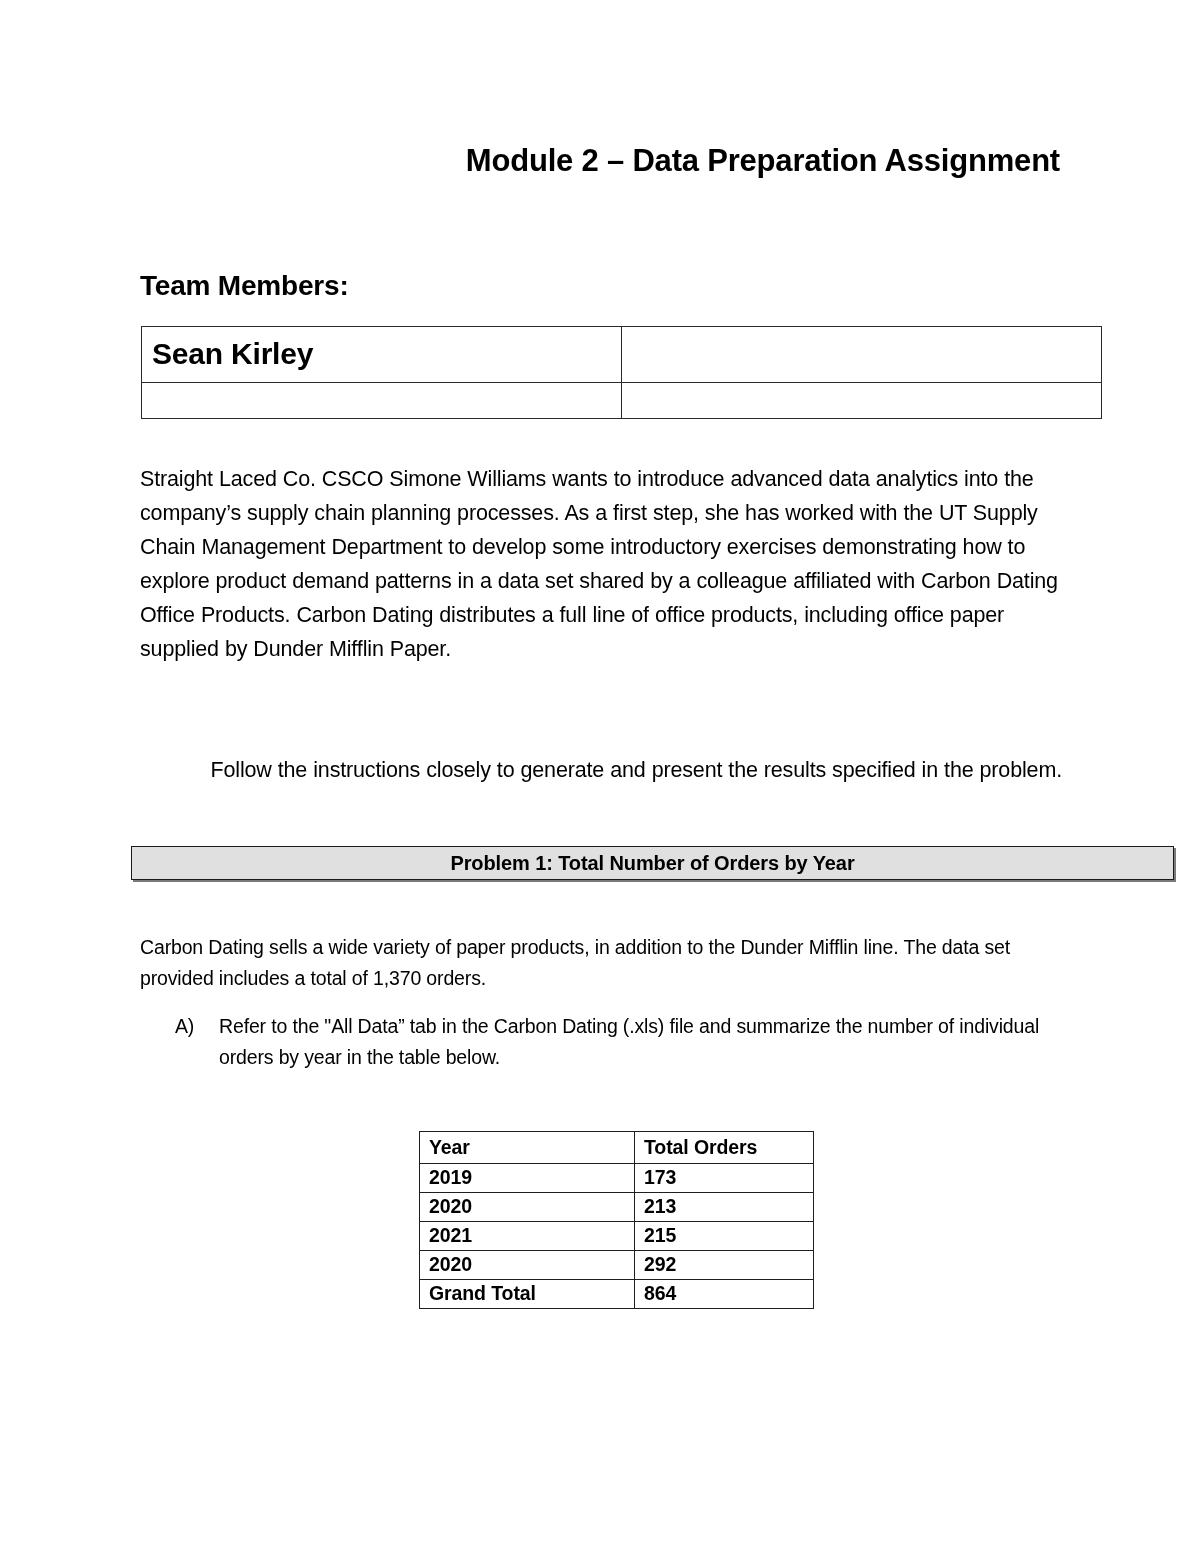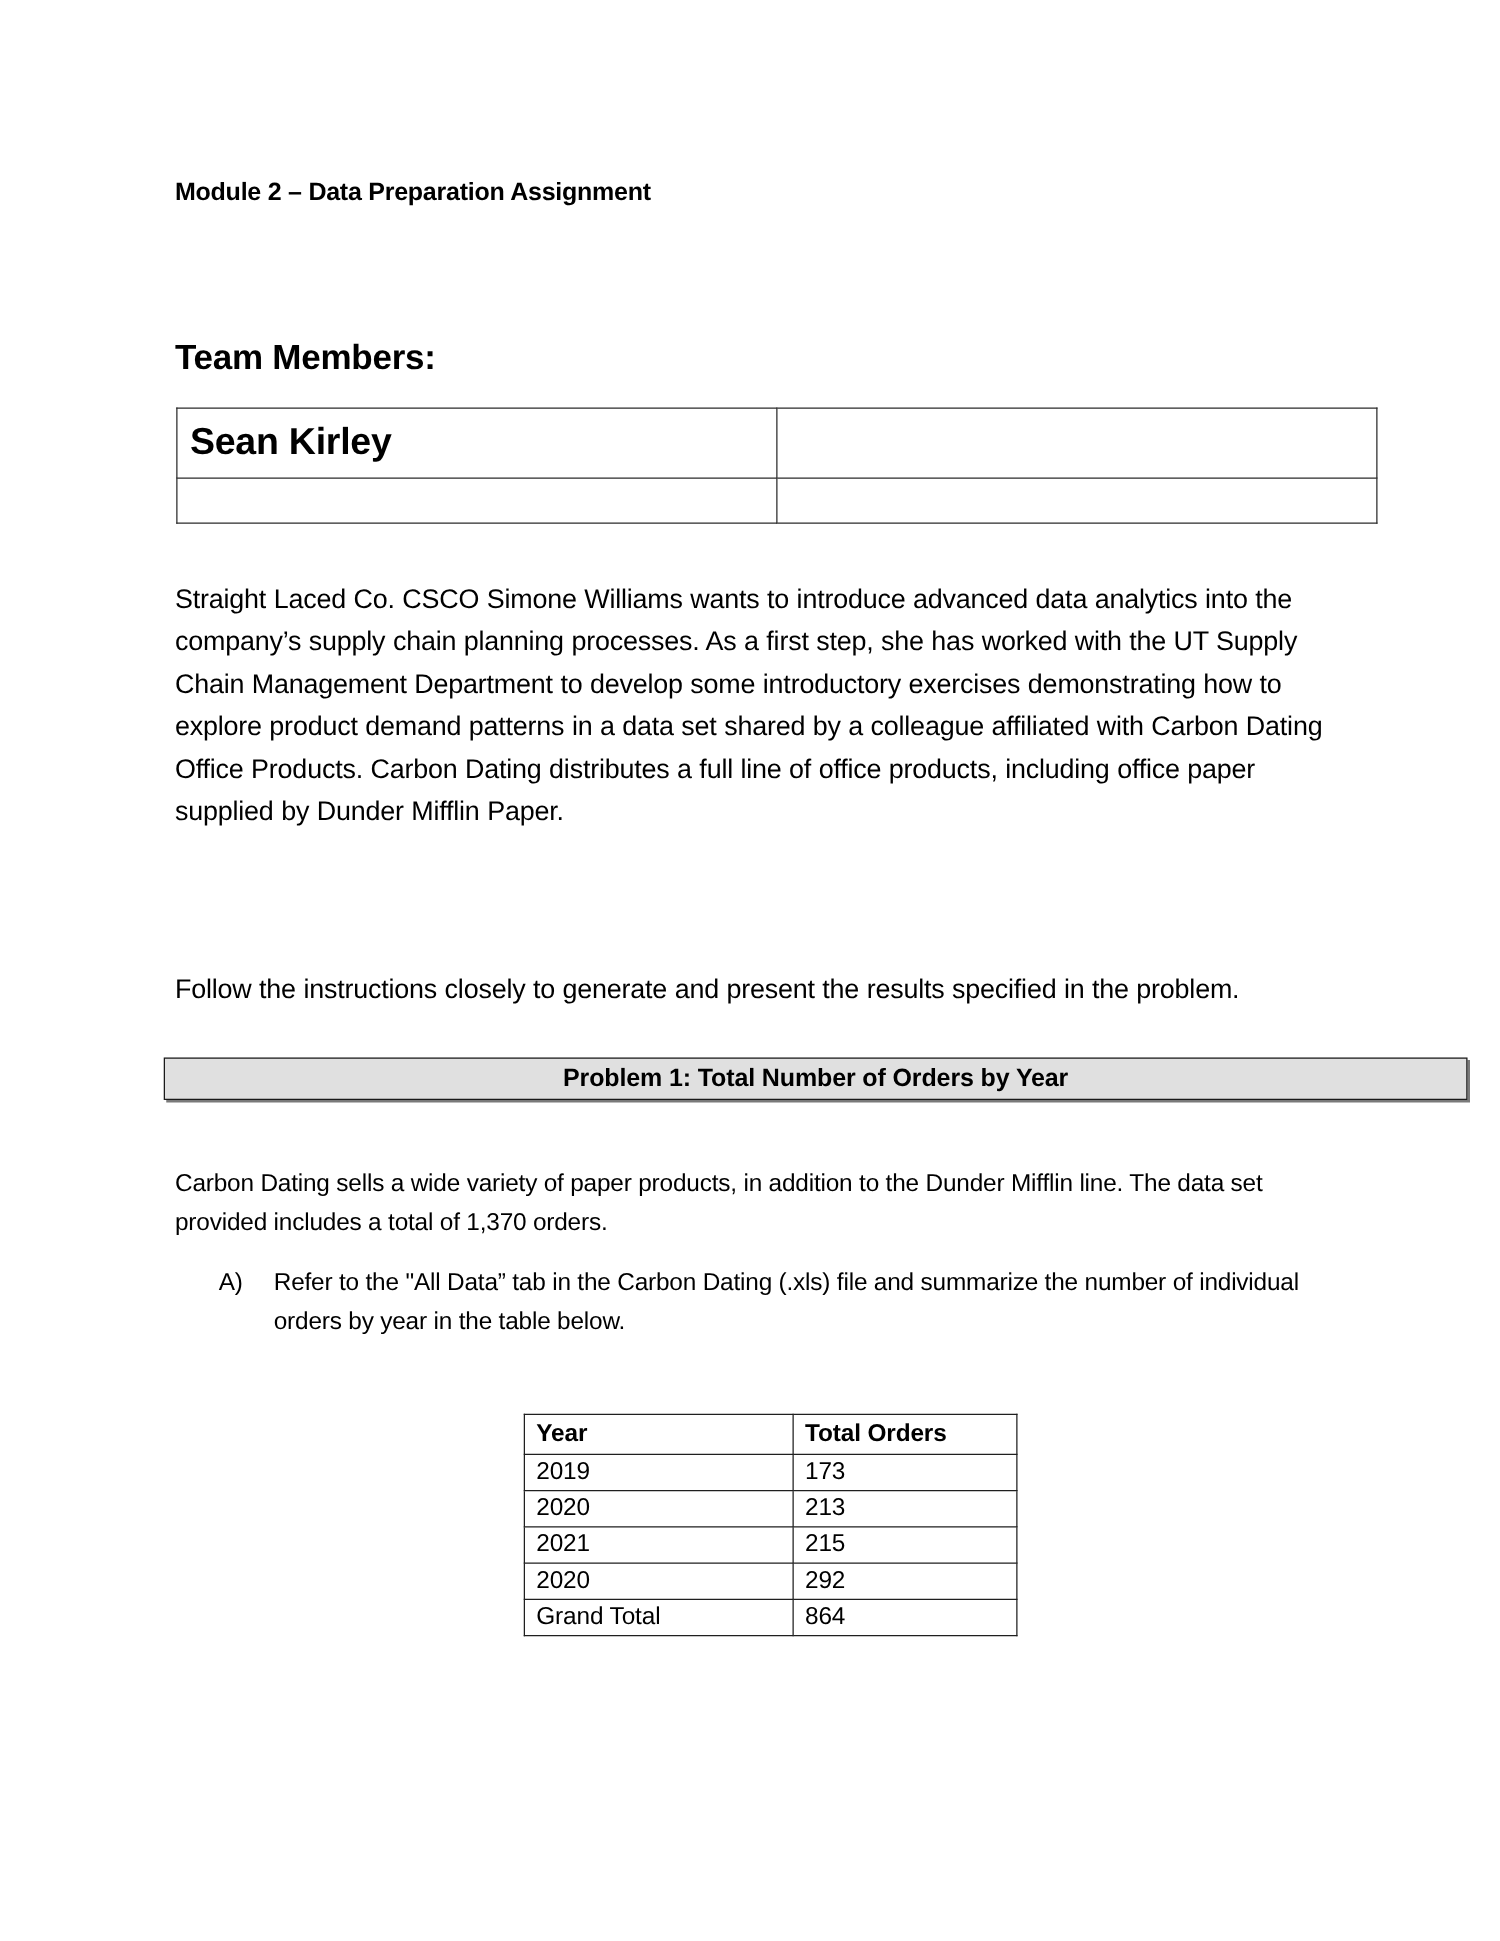--- a/index.html
+++ b/index.html
@@ -23,22 +23,22 @@
     background: #ffffff;
     overflow: hidden;
   }
 
   
   .doc-title {
     position: absolute;
     left: 140px;
     top: 143px;
     width: 920px;
-    text-align: left;
-    font-size: 20px;
+    text-align: right;
+    font-size: 31px;
     font-weight: bold;
     letter-spacing: -0.2px;
     line-height: 1.15;
   }
 
   
   .section-heading {
     position: absolute;
     left: 140px;
     top: 270px;
@@ -75,21 +75,21 @@
     left: 140px;
     width: 922px;
     font-size: 21.5px;
     line-height: 34px;
     letter-spacing: -0.15px;
     text-align: left;
     word-spacing: 0.2px;
   }
   #para-intro  { top: 462px; }
   #para-using  { top: 681px; }
-  #para-follow { top: 774px; }
+  #para-follow { top: 753px; text-align: right; }
 
   
   .problem-banner {
     position: absolute;
     left: 131px;
     top: 846px;
     width: 1043px;
     height: 34px;
     box-sizing: border-box;
     background: #e0e0e0;
@@ -142,21 +142,21 @@
   }
   .orders-table th,
   .orders-table td {
     border: 1.5px solid #1f1f1f;
     height: 22px;
     padding: 2px 6px 3px 9px;
     font-size: 19.5px;
     text-align: left;
     vertical-align: middle;
     letter-spacing: -0.1px;
-    font-weight: normal;
+    font-weight: bold;
   }
   .orders-table thead th {
     font-weight: bold;
     height: 26px;
   }
   .orders-table .c-year  { width: 199px; }
   .orders-table .c-total { width: 163px; }
 </style>
 </head>
 <body>

